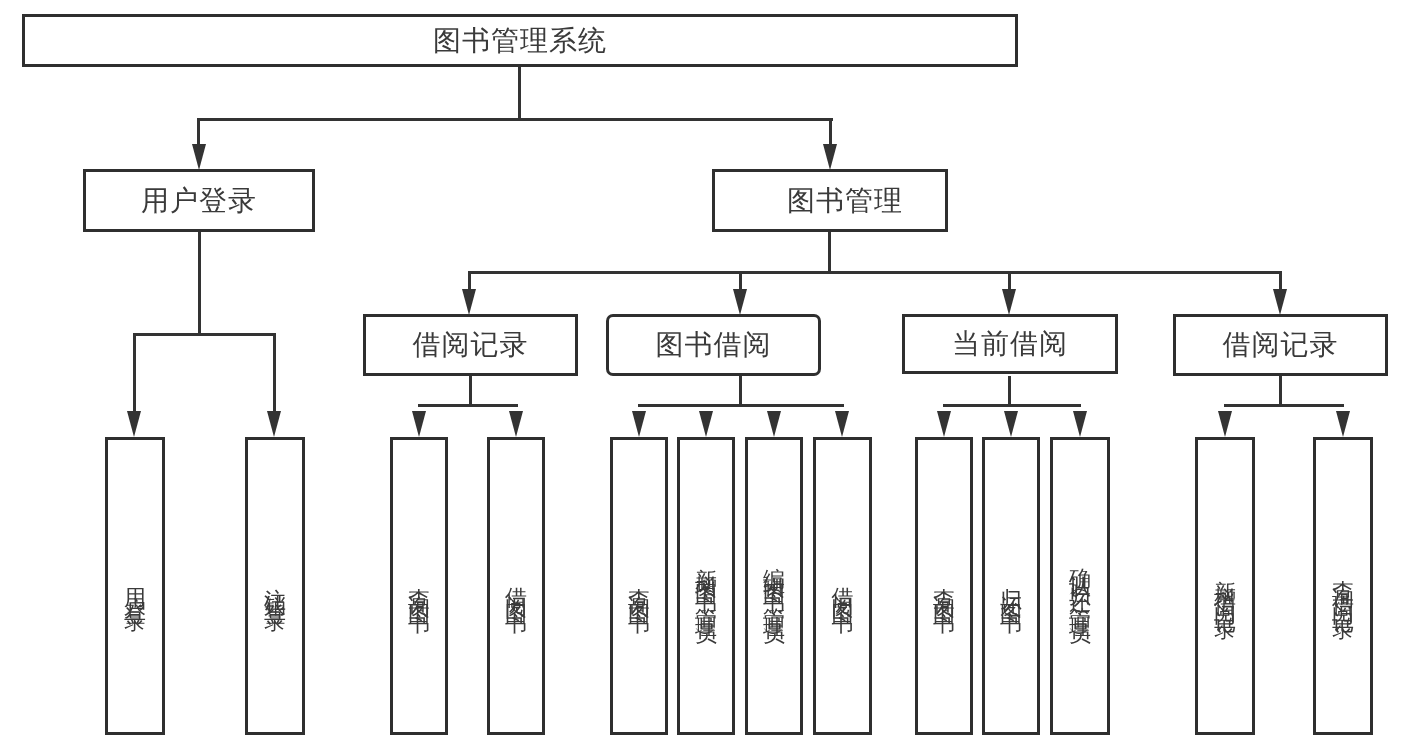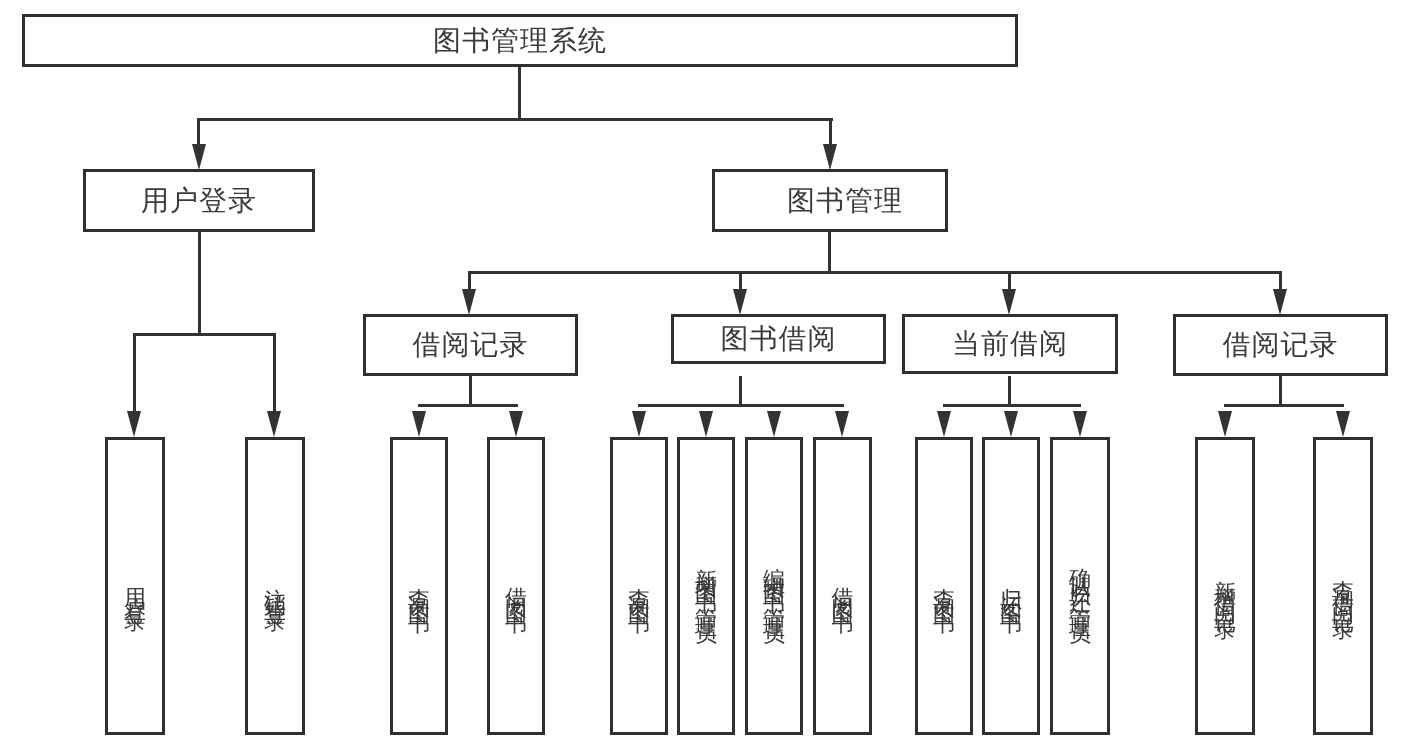--- a/index.html
+++ b/index.html
@@ -40,21 +40,21 @@
   <div class="box h" style="left:83px;top:169px;width:232px;height:63px;">
     <span>用户登录</span>
   </div>
   <div class="box h" style="left:712px;top:169px;width:236px;height:63px;padding-left:30px;">
     <span>图书管理</span>
   </div>
 
   <div class="box h" style="left:363px;top:314px;width:215px;height:62px;">
     <span>借阅记录</span>
   </div>
-  <div class="box h" style="left:671px;top:314px;width:215px;height:50px;">
+  <div class="box h" style="left:606px;top:314px;width:215px;height:62px;border-radius:7px;">
     <span>图书借阅</span>
   </div>
   <div class="box h" style="left:902px;top:314px;width:216px;height:60px;">
     <span>当前借阅</span>
   </div>
   <div class="box h" style="left:1173px;top:314px;width:215px;height:62px;">
     <span>借阅记录</span>
   </div>
 
   <div class="box" style="left:105px;top:437px;width:60px;height:298px;">

